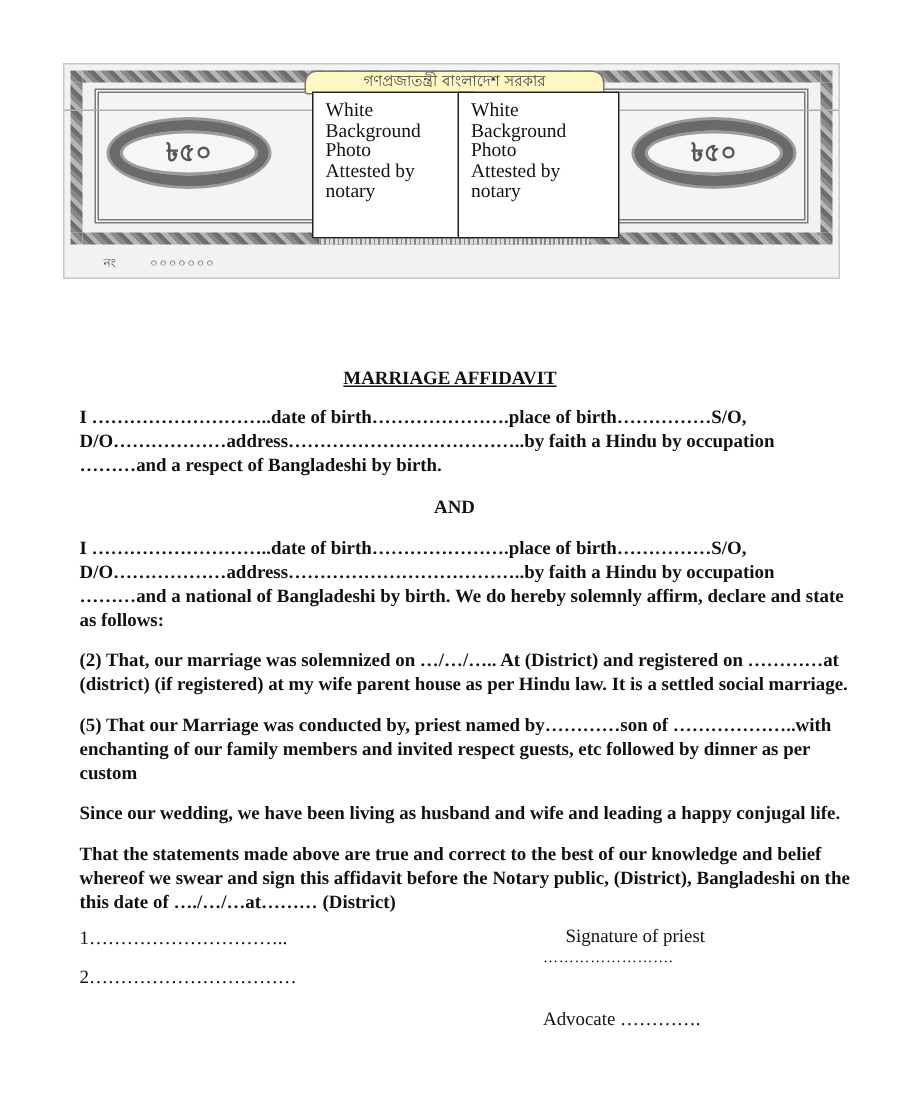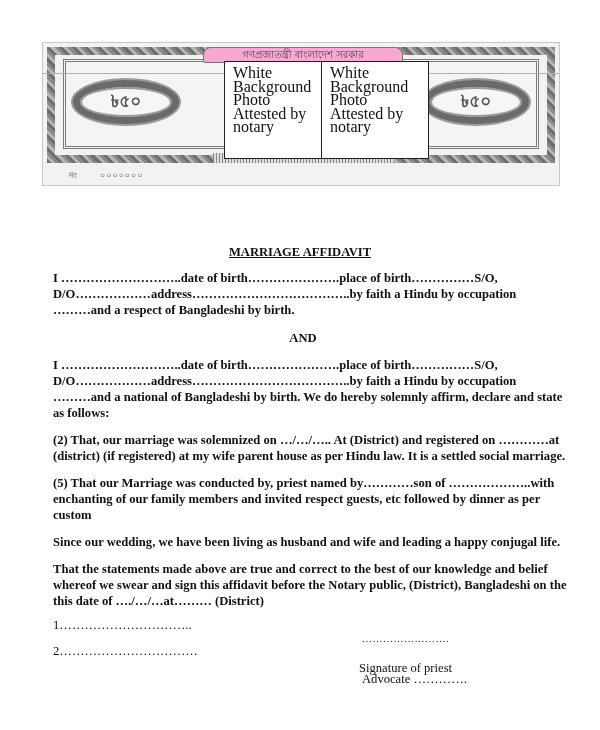--- a/index.html
+++ b/index.html
@@ -45,21 +45,21 @@
       background: #b0b0b0;
     }
     .stamp-header {
       position: absolute;
       left: 160px;
       top: 4px;
       width: 200px;
       height: 16px;
       border: 1px solid #777;
       border-radius: 8px 8px 2px 2px;
-      background: #f9a8d4;
+      background: #fef9c3;
       font-family: "DejaVu Sans", sans-serif;
       font-size: 10px;
       line-height: 14px;
       text-align: center;
       color: #444;
       white-space: nowrap;
       overflow: hidden;
     }
     .denom-oval {
       position: absolute;
@@ -105,24 +105,23 @@
     .stamp-serial .prefix { margin-right: 16px; }
 
     .photo-box {
       position: absolute;
       top: 18px;
       width: 108px;
       height: 98px;
       background: #ffffff;
       border: 1px solid #222;
       padding: 4px 0 0 8px;
-      font-size: 16px;
+      font-size: 13px;
       line-height: 13.5px;
       color: #111;
-      margin-left: 16px;
     }
     .photo-box-1 { left: 165px; }
     .photo-box-2 { left: 262px; }
 
     
     .doc {
       position: absolute;
       left: 53px;
       top: 244px;
       width: 500px;
@@ -145,21 +144,21 @@
 
     
     .sig {
       position: absolute;
       font-size: 12.6px;
       line-height: 16px;
       white-space: nowrap;
     }
     .witness-1 { left: 53px; top: 617px; }
     .witness-2 { left: 53px; top: 643px; }
-    .priest-label { left: 359px; top: 616px; margin-top: 44px; }
+    .priest-label { left: 377px; top: 616px; }
     .priest-line { left: 362px; top: 631px; font-size: 10px; letter-spacing: 0.5px; }
     .advocate { left: 362px; top: 671px; }
   </style>
 </head>
 <body>
 
 <div class="stamp">
   <div class="stamp-ornate-border"></div>
   <div class="stamp-inner-frame"></div>
   <div class="stamp-hline"></div>

